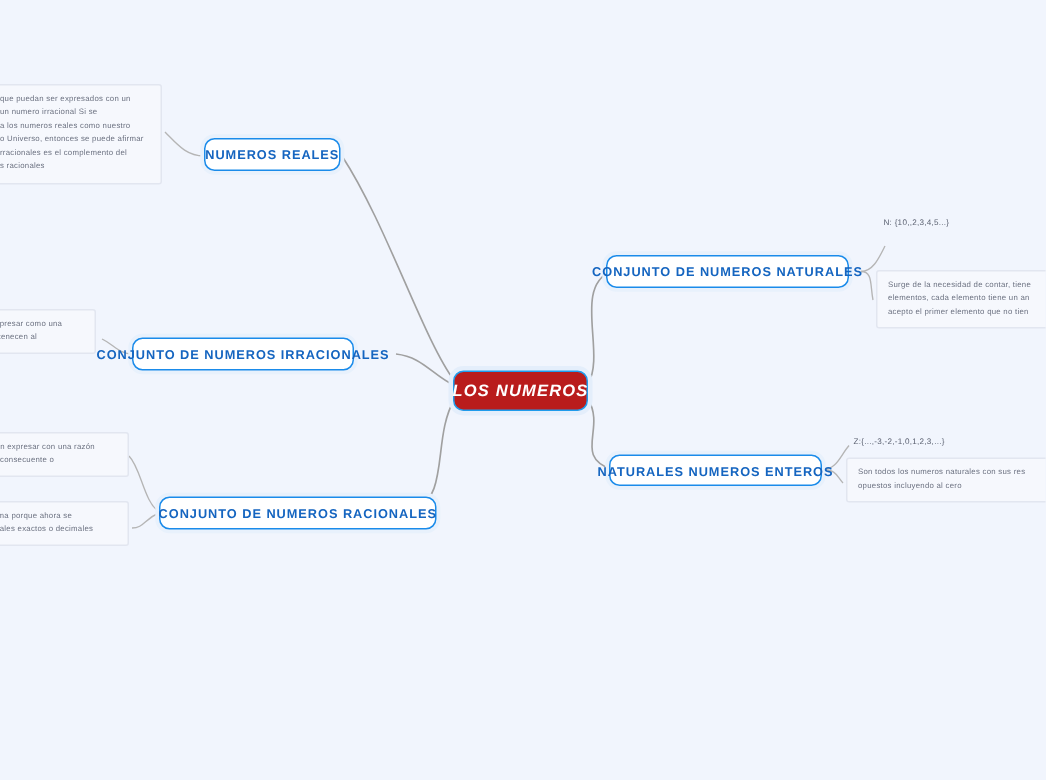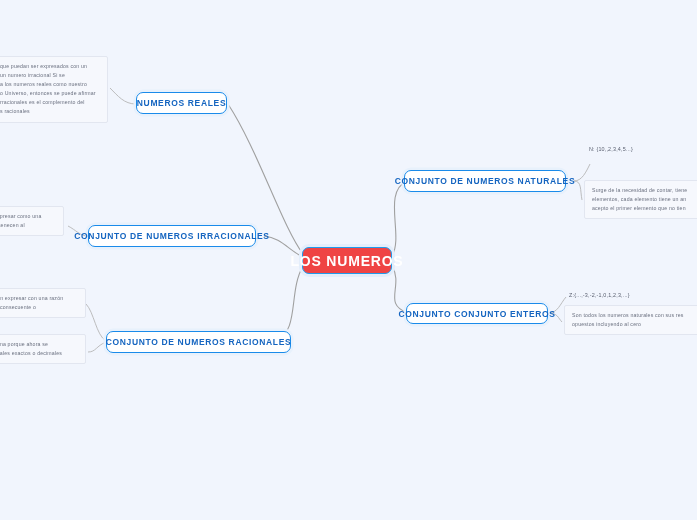--- a/index.html
+++ b/index.html
@@ -41,26 +41,27 @@
     letter-spacing: 0.65px;
     display: flex;
     align-items: center;
     justify-content: center;
     text-align: center;
     white-space: nowrap;
     box-shadow: 0 0 0 2.5px #e8f1fc;
     padding: 0 9px;
   }
   .node.central {
-    background: #ef4444;
+    background: #b91c1c;
     border-color: #1f9bec;
     color: #ffffff;
-    font-size: 14px;
+    font-size: 11px;
     letter-spacing: 0.8px;
     box-shadow: 0 0 0 3px #e4eefb;
+    font-style: italic;
   }
   .note {
     position: absolute;
     box-sizing: border-box;
     border: 1px solid #dfe4ee;
     background: #f6f8fd;
     color: #6b7180;
     font-size: 5.2px;
     line-height: 1.75;
     padding: 5px 7px;
@@ -105,27 +106,27 @@
       <path d="M574,181 C582,181 580,190 582,200" stroke="#b5b5b5" stroke-width="0.9"></path>
       <path d="M548,313 C558,313 560,304 566,297" stroke="#b5b5b5" stroke-width="0.9"></path>
       <path d="M548,313 C558,313 558,318 562,322" stroke="#b5b5b5" stroke-width="0.9"></path>
     </g>
   </svg>
 
   <div class="node central" style="left:302px; top:247px; width:90px; height:27px;">LOS NUMEROS</div>
 
   <div class="node" style="left:136px; top:92px; width:91px; height:22px;">NUMEROS REALES</div>
 
-  <div class="node" style="left:88px; top:225px; width:168px; height:22px;">CONJUNTO DE NUMEROS IRRACIONALES</div>
+  <div class="node" style="left:88px; top:225px; width:148px; height:22px;">CONJUNTO DE NUMEROS IRRACIONALES</div>
 
   <div class="node" style="left:106px; top:331px; width:185px; height:22px;">CONJUNTO DE NUMEROS RACIONALES</div>
 
   <div class="node" style="left:404px; top:170px; width:162px; height:22px;text-align:center;">CONJUNTO DE NUMEROS NATURALES</div>
 
-  <div class="node" style="left:406px; top:303px; width:142px; height:21px;">CONJUNTO CONJUNTO ENTEROS</div>
+  <div class="node" style="left:406px; top:303px; width:142px; height:21px;">NATURALES NUMEROS ENTEROS</div>
 
   <div class="note plain" style="left:-8px; top:56px; width:116px;">
     <span class="note-line">que puedan ser expresados con un</span>
     <span class="note-line">un  numero irracional      Si se</span>
     <span class="note-line">a los numeros reales como nuestro</span>
     <span class="note-line">o Universo, entonces se puede afirmar</span>
     <span class="note-line">rracionales es el complemento del</span>
     <span class="note-line">s racionales</span>
   </div>
 

